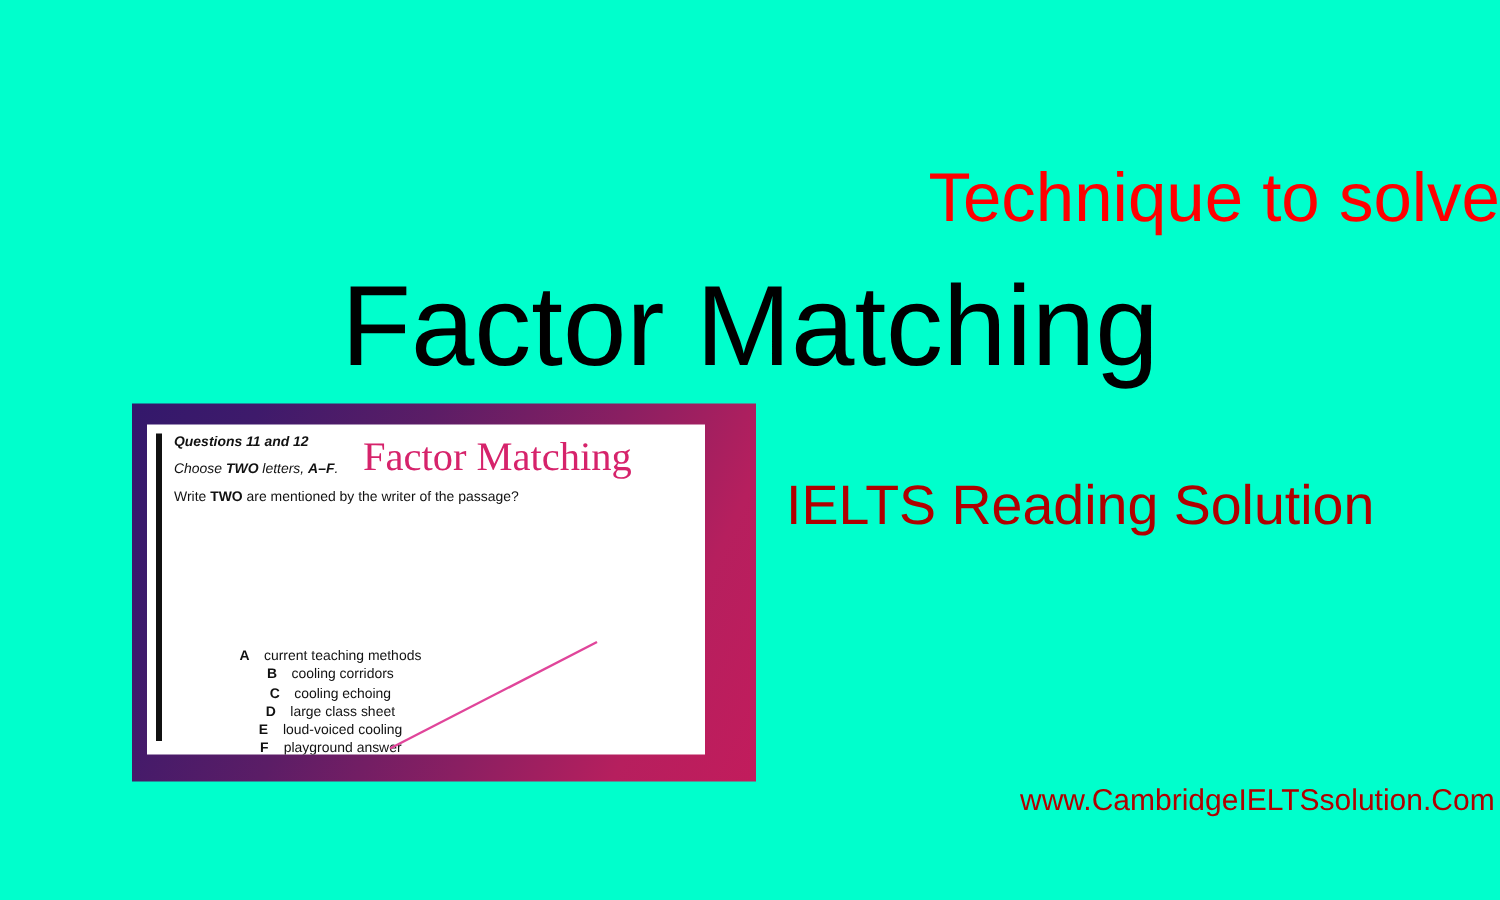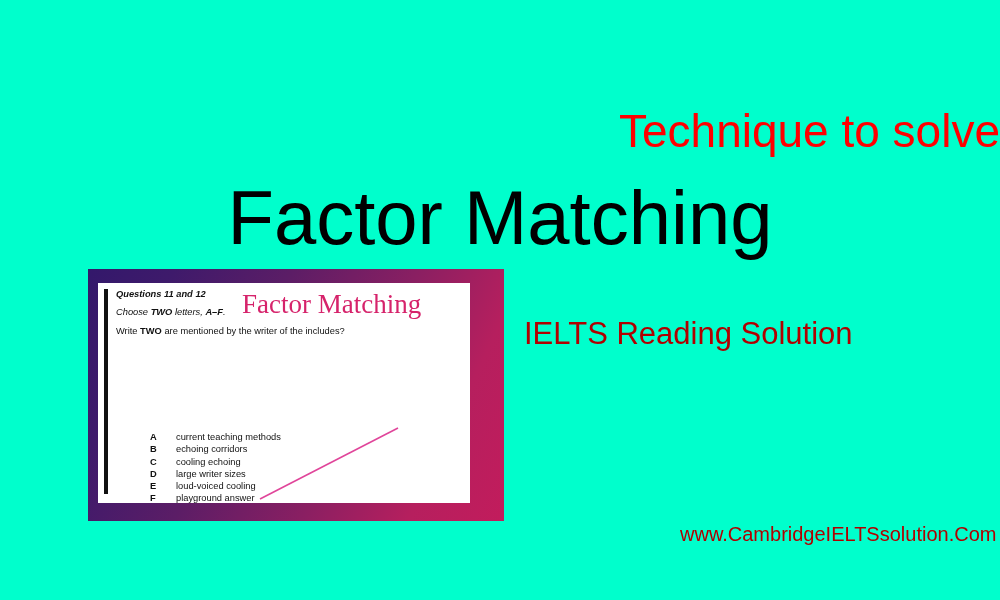--- a/index.html
+++ b/index.html
@@ -39,21 +39,21 @@
     font-size: 76px;
     font-weight: 400;
     line-height: 1;
     white-space: nowrap;
   }
   .subtitle {
     position: absolute;
     left: 524px;
     top: 318px;
     color: #B00000;
-    font-size: 31px;
+    font-size: 37px;
     font-weight: 400;
     line-height: 1;
     white-space: nowrap;
   }
   .footer-url {
     position: absolute;
     left: 680px;
     top: 524px;
     color: #B00000;
     font-size: 20px;
@@ -125,21 +125,21 @@
   }
 
   .opt-list {
     position: absolute;
     left: 52px;
     top: 148px;
     font-size: 9.3px;
     line-height: 12.3px;
     color: #111111;
   }
-  .opt-row { white-space: nowrap; }
+  .opt-row { white-space: nowrap; text-align: center; }
   .opt-letter {
     display: inline-block;
     width: 26px;
     font-weight: 700;
   }
 
   .annot-line {
     position: absolute;
     left: 0;
     top: 0;
@@ -162,30 +162,30 @@
 
     <div class="card-rule"></div>
 
     <div class="card-body">
       <div class="q-line italic">Questions 11 and 12</div>
 
       <div class="q-line italic-norm"><span>Choose </span><b>TWO</b><span> letters, </span><b>A–F</b><span>.</span></div>
 
 
 
-      <div class="q-line"><span>Write </span><b>TWO</b><span> are mentioned by the writer of the includes?</span></div>
+      <div class="q-line"><span>Write </span><b>TWO</b><span> are mentioned by the writer of the passage?</span></div>
     </div>
 
     <div class="card-overlay-title" style="color: rgb(214, 35, 107);">Factor Matching</div>
 
     <div class="opt-list" id="optionsList">
         <div class="opt-row"><span class="opt-letter">A</span><span>current teaching methods</span></div>
-        <div class="opt-row"><span class="opt-letter">B</span><span>echoing corridors</span></div>
+        <div class="opt-row"><span class="opt-letter">B</span><span>cooling corridors</span></div>
         <div class="opt-row"><span class="opt-letter">C</span><span>cooling echoing</span></div>
-        <div class="opt-row"><span class="opt-letter">D</span><span>large writer sizes</span></div>
+        <div class="opt-row"><span class="opt-letter">D</span><span>large class sheet</span></div>
         <div class="opt-row"><span class="opt-letter">E</span><span>loud-voiced cooling</span></div>
         <div class="opt-row"><span class="opt-letter">F</span><span>playground answer</span></div>
       </div>
 
     <svg class="annot-line" viewBox="0 0 372 220" preserveAspectRatio="none">
       <line id="annotLine" x1="162" y1="216" x2="300" y2="145" stroke="#E0459A" stroke-width="1.6"></line>
     </svg>
 
   </div>
 </div>

